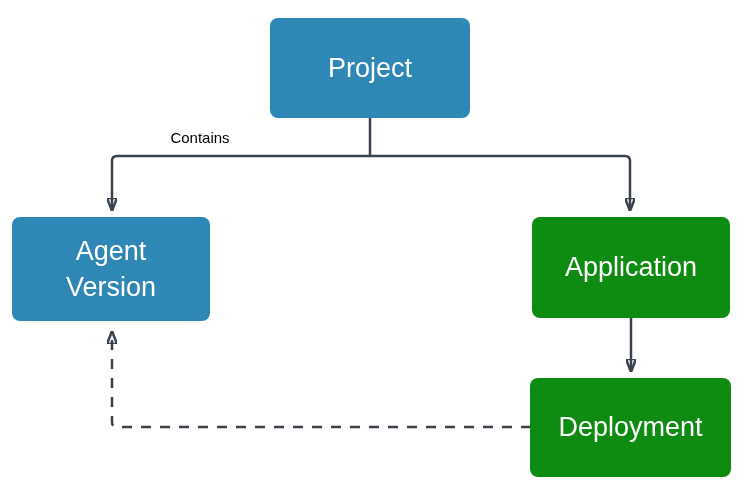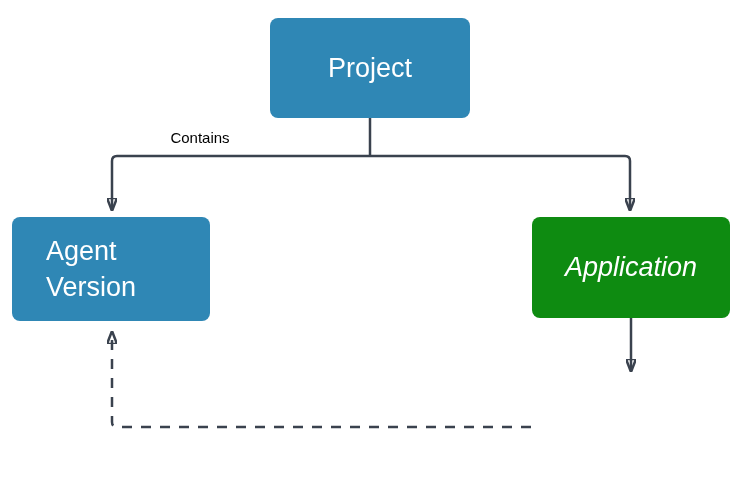--- a/index.html
+++ b/index.html
@@ -30,26 +30,27 @@
   }
   .edge-layer path.dashed {
     stroke-dasharray: 10 9;
   }
   .node {
     position: absolute;
     border-radius: 8px;
     display: flex;
     align-items: center;
     justify-content: center;
+    text-align: center;
     color: #ffffff;
     font-size: 27px;
     line-height: 1.35;
   }
   .node.blue  { background: #2f87b5; }
-  .node.green { background: #0e8b11; font-style: italic; }
+  .node.green { background: #0e8b11; }
   .node-project      { left: 270px; top: 18px;  width: 200px; height: 100px; }
   .node-agentversion { left: 12px;  top: 217px; width: 198px; height: 104px; }
   .node-application  { left: 532px; top: 217px; width: 198px; height: 101px; }
   .node-deployment   { left: 530px; top: 378px; width: 201px; height: 99px; }
   .node-agentversion .node-label { display: inline-block; max-width: 130px; }
   .edge-label {
     position: absolute;
     color: #000000;
     font-size: 15px;
     line-height: 24px;
@@ -83,17 +84,20 @@
   </div>
 
   <div class="node blue node-agentversion">
     <span class="node-label">Agent Version</span>
   </div>
 
   <div class="node green node-application">
     <span class="node-label">Application</span>
   </div>
 
+  <div class="node green node-deployment">
+    <span class="node-label">Deployment</span>
+  </div>
 
   <div class="edge-label label-contains">Contains</div>
 
 
 </div>
 
 </body></html>

